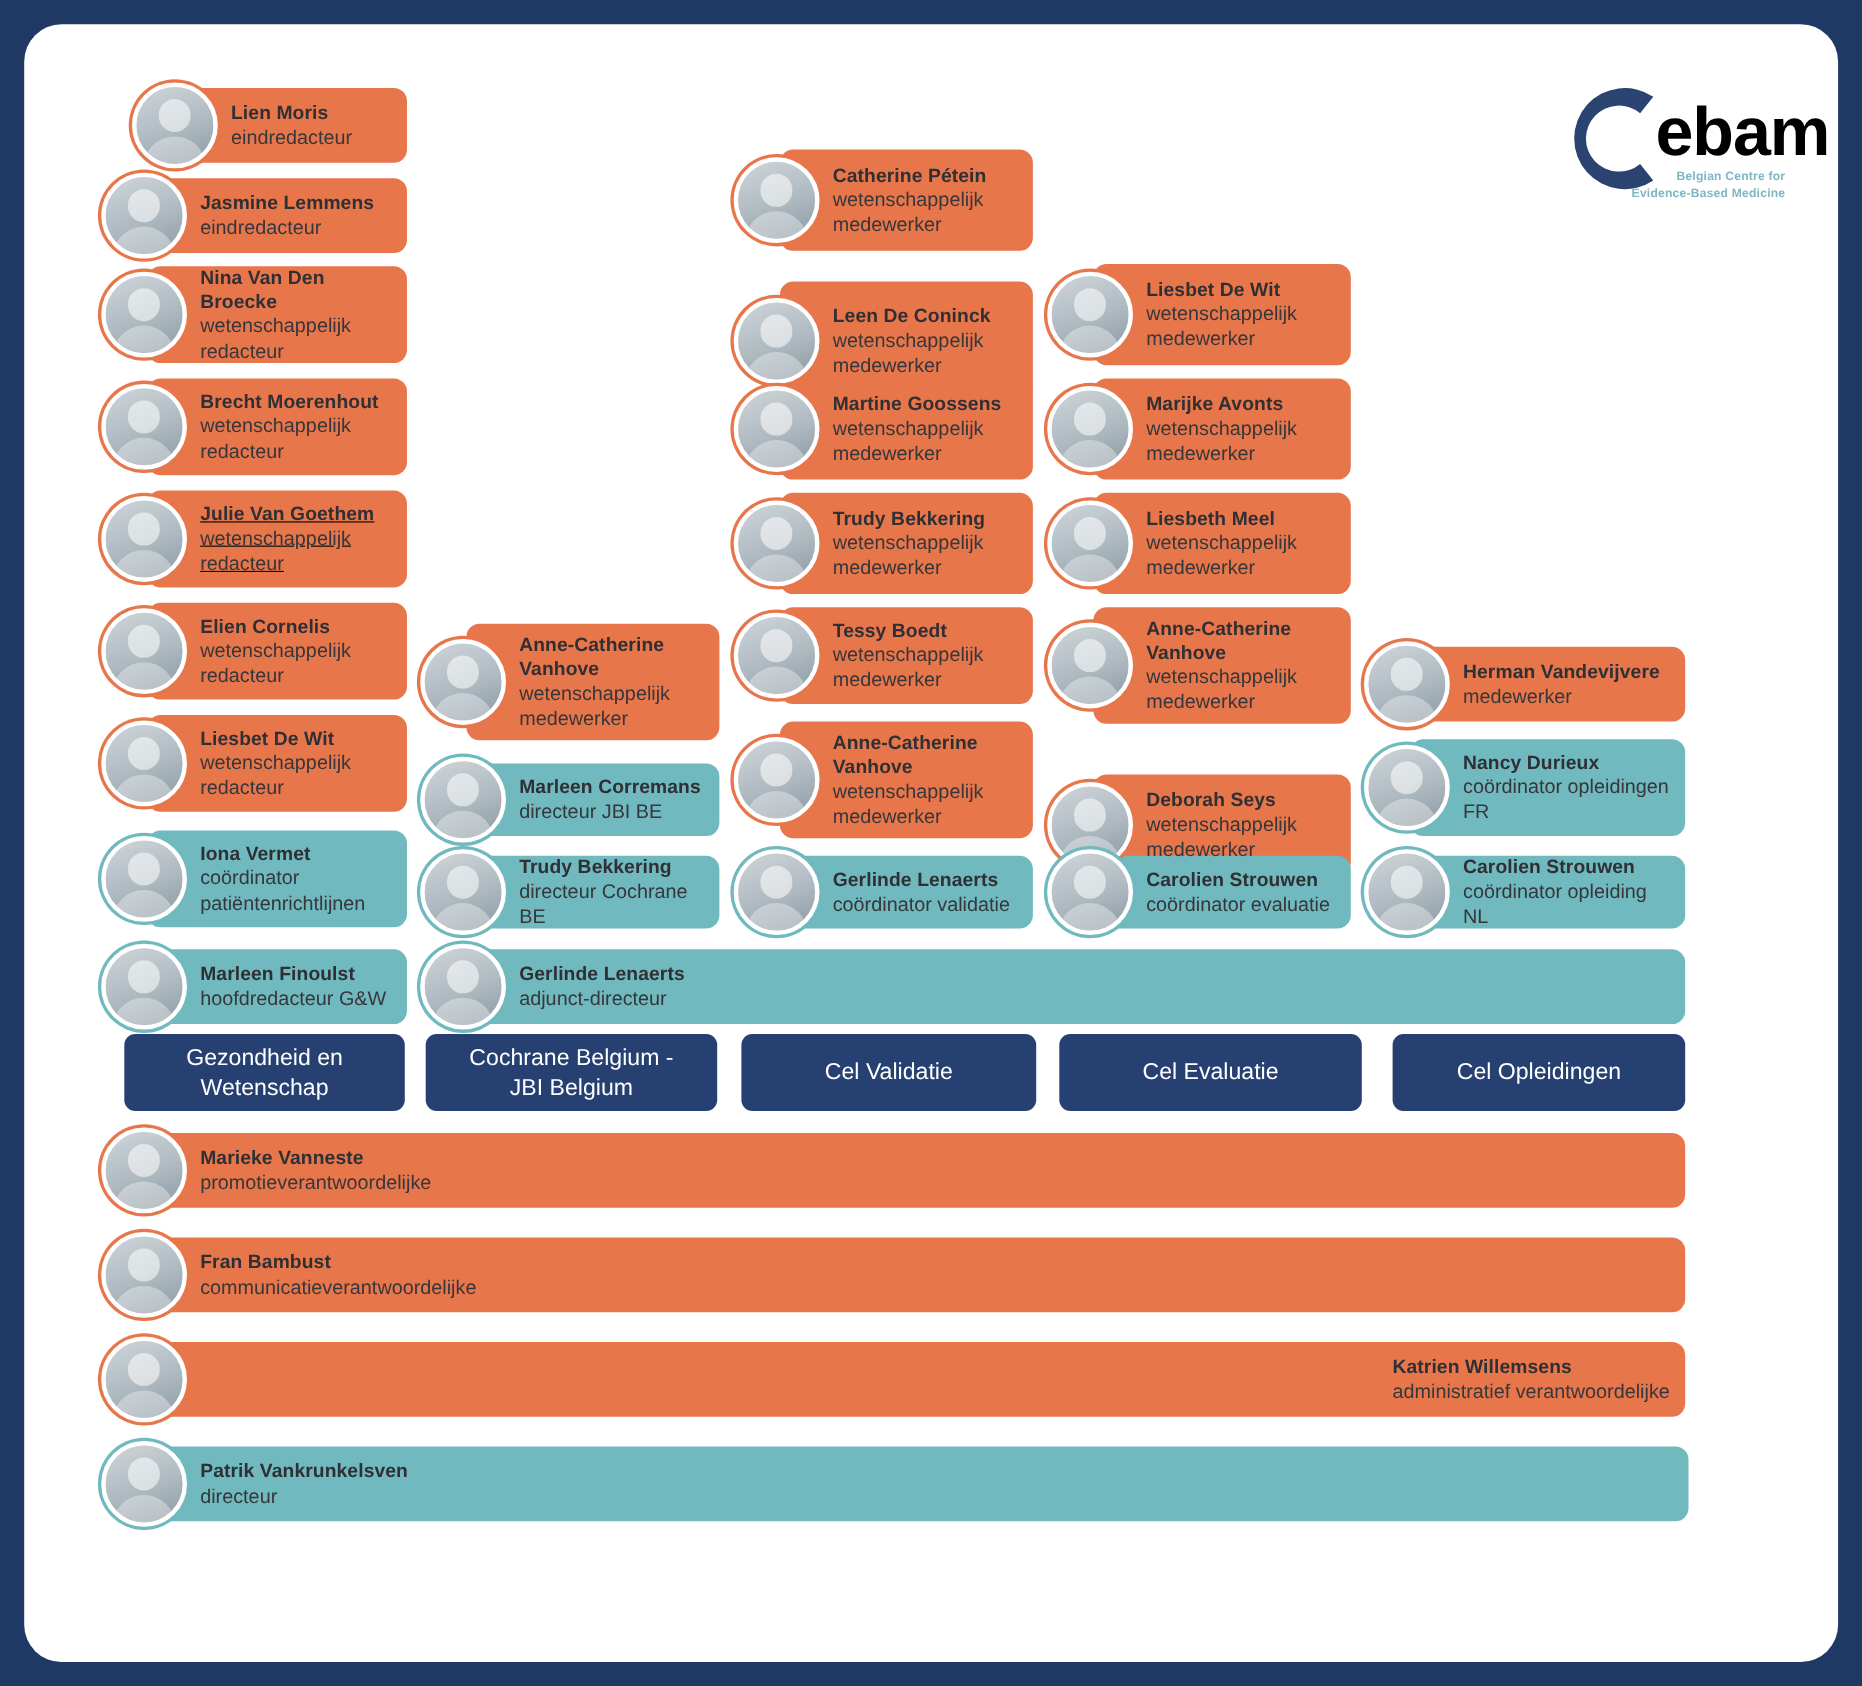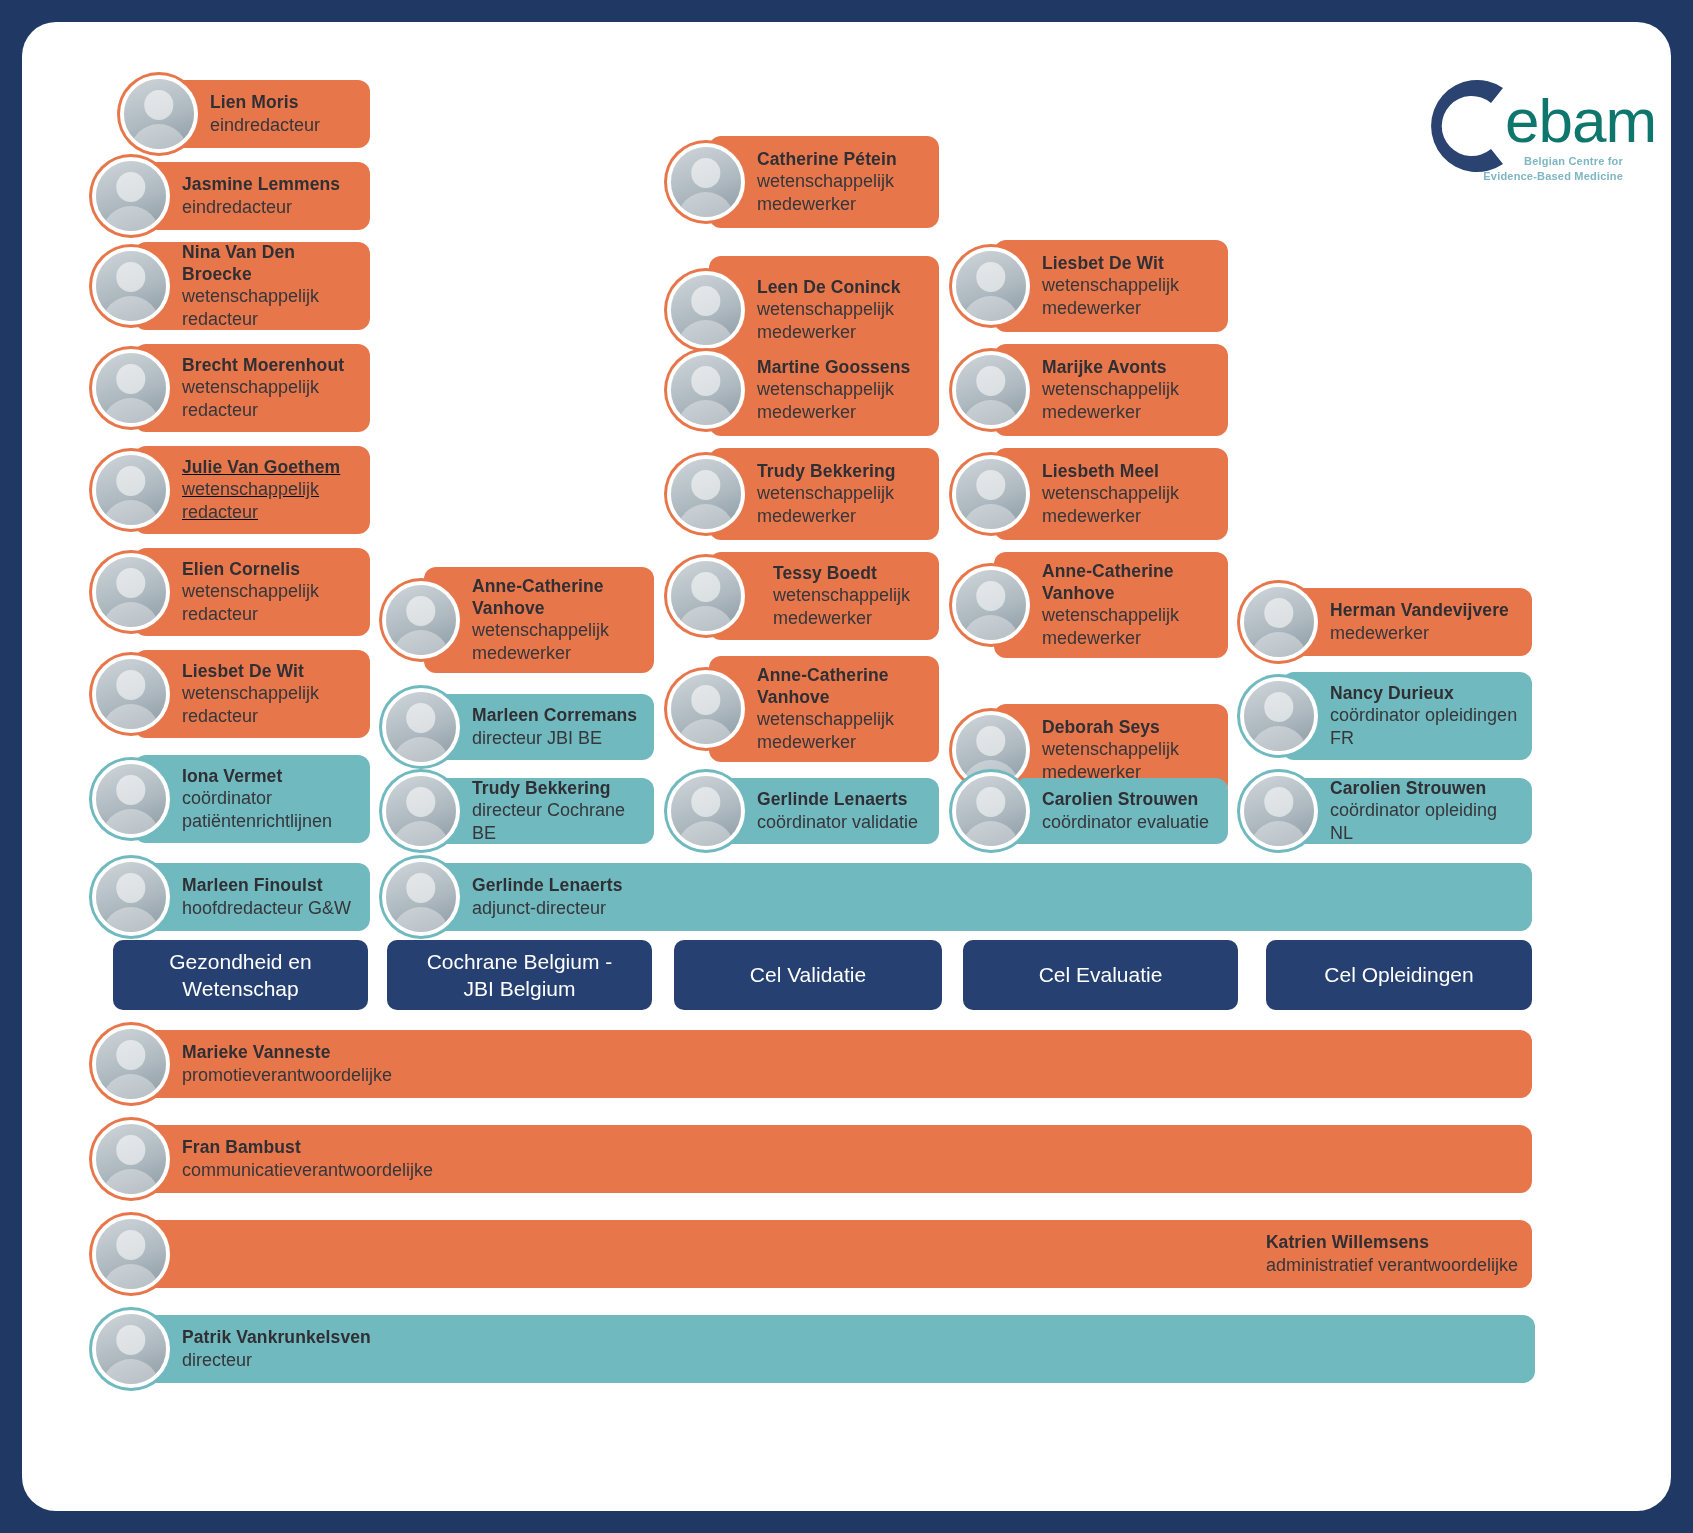--- a/index.html
+++ b/index.html
@@ -106,22 +106,22 @@
     white-space: pre-line;
   }
 
   
   .logo { position: absolute; right: 46px; top: 48px; width: 244px; height: 112px; }
   .logo .mark { position: absolute; left: 0; top: 0; }
   .logo .wordmark {
     position: absolute;
     left: 124px; top: 20px;
     font-size: 62px;
-    font-weight: normal;
-    color: #0f766e;
+    font-weight: bold;
+    color: #000000;
     letter-spacing: -1px;
     line-height: 1;
   }
   .logo .tag {
     position: absolute;
     right: 2px; top: 84px;
     text-align: right;
     color: #7eb6c4;
     font-size: 11px;
     font-weight: bold;
@@ -357,21 +357,21 @@
           <div class="ph"></div>
           <div class="head"></div>
           <div class="body"></div>
         </div>
       <div class="txt">
         <div class="nm">Trudy Bekkering</div>
         <div class="rl">wetenschappelijk
 medewerker</div>
       </div>
     </div>
-    <div class="chip orange" style="left:645px; top:530px; width:272px; height:88px;gap:16px;">
+    <div class="chip orange" style="left:645px; top:530px; width:272px; height:88px;">
       <div class="bar"></div>
       <div class="avatar">
           <div class="ph"></div>
           <div class="head"></div>
           <div class="body"></div>
         </div>
       <div class="txt">
         <div class="nm">Tessy Boedt</div>
         <div class="rl">wetenschappelijk
 medewerker</div>

